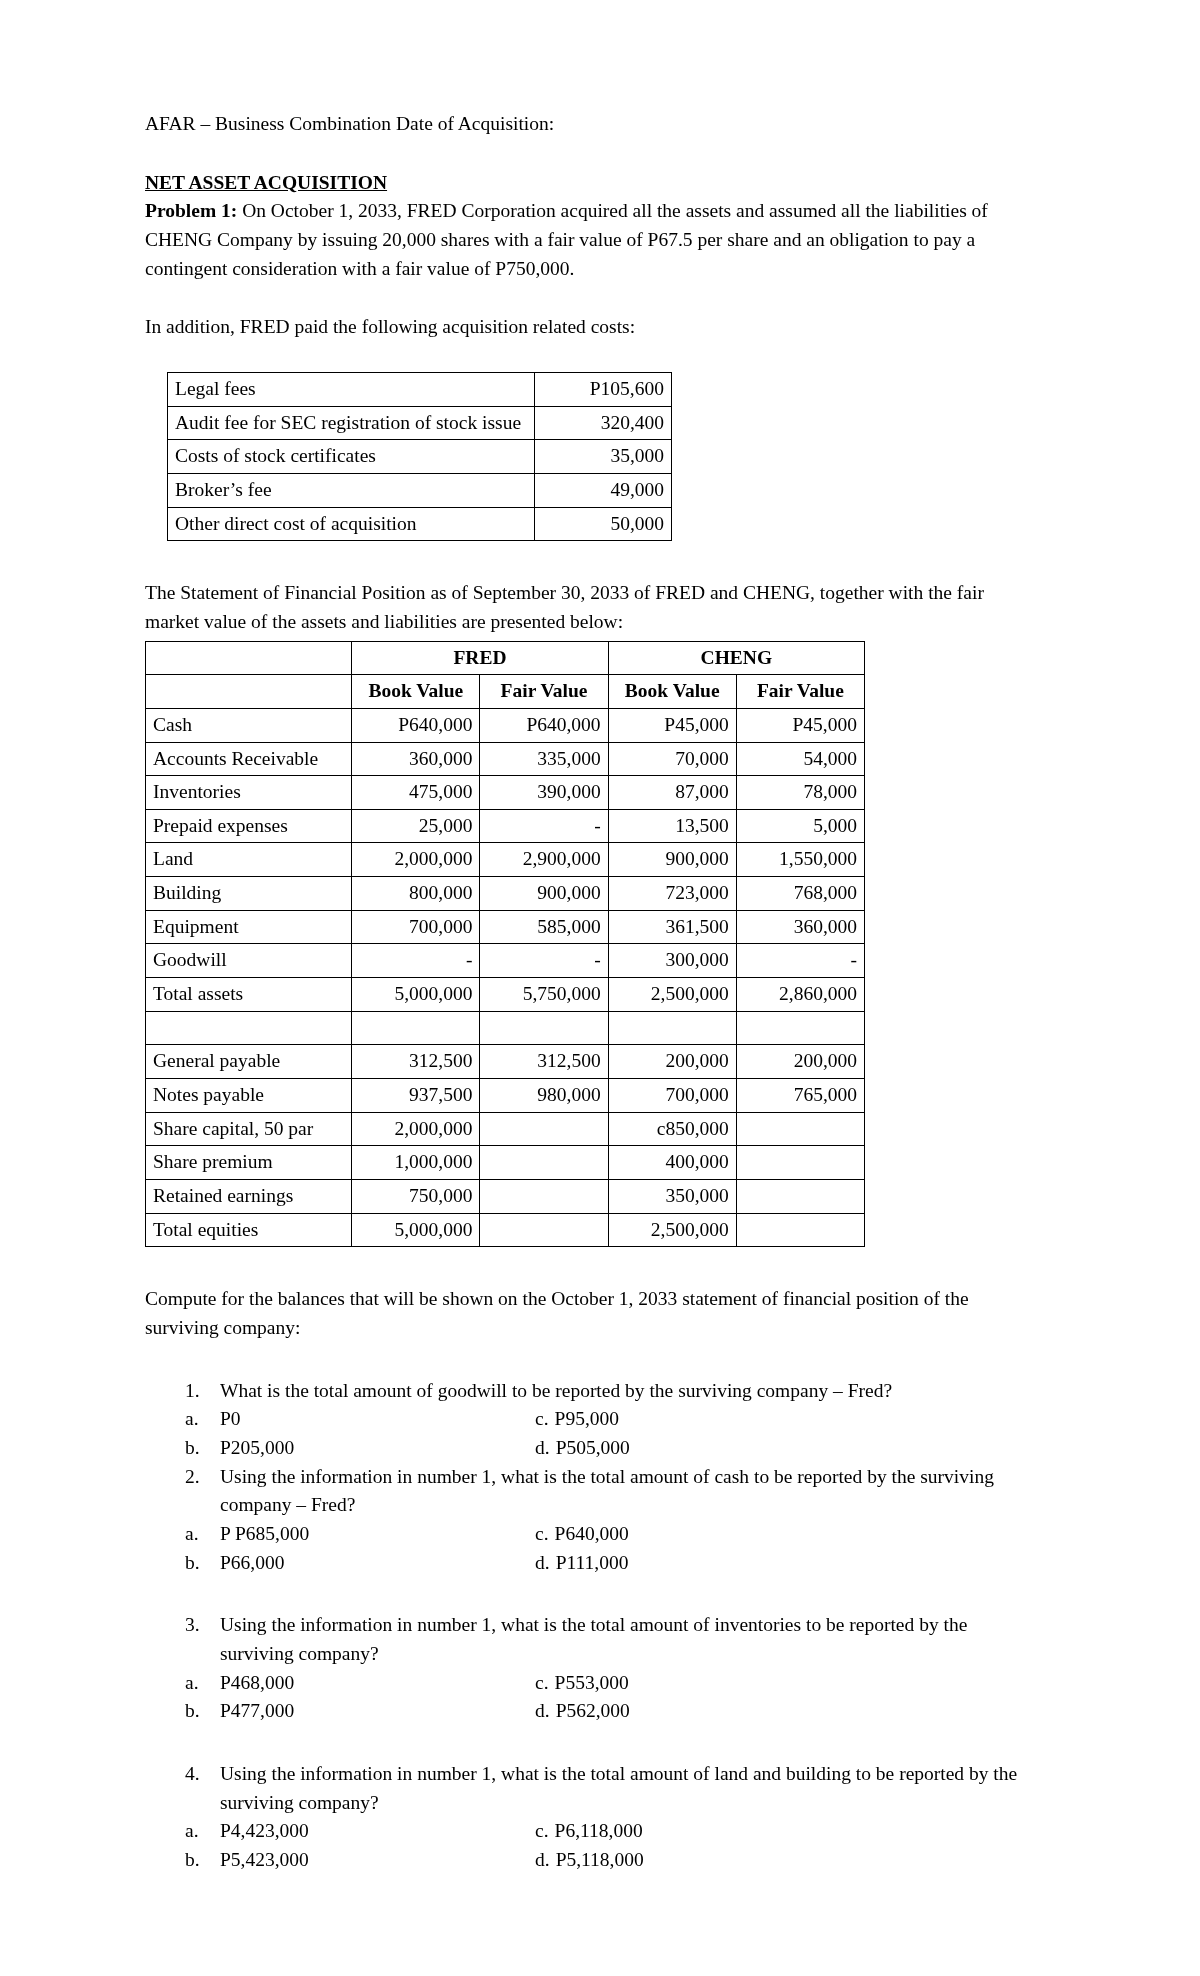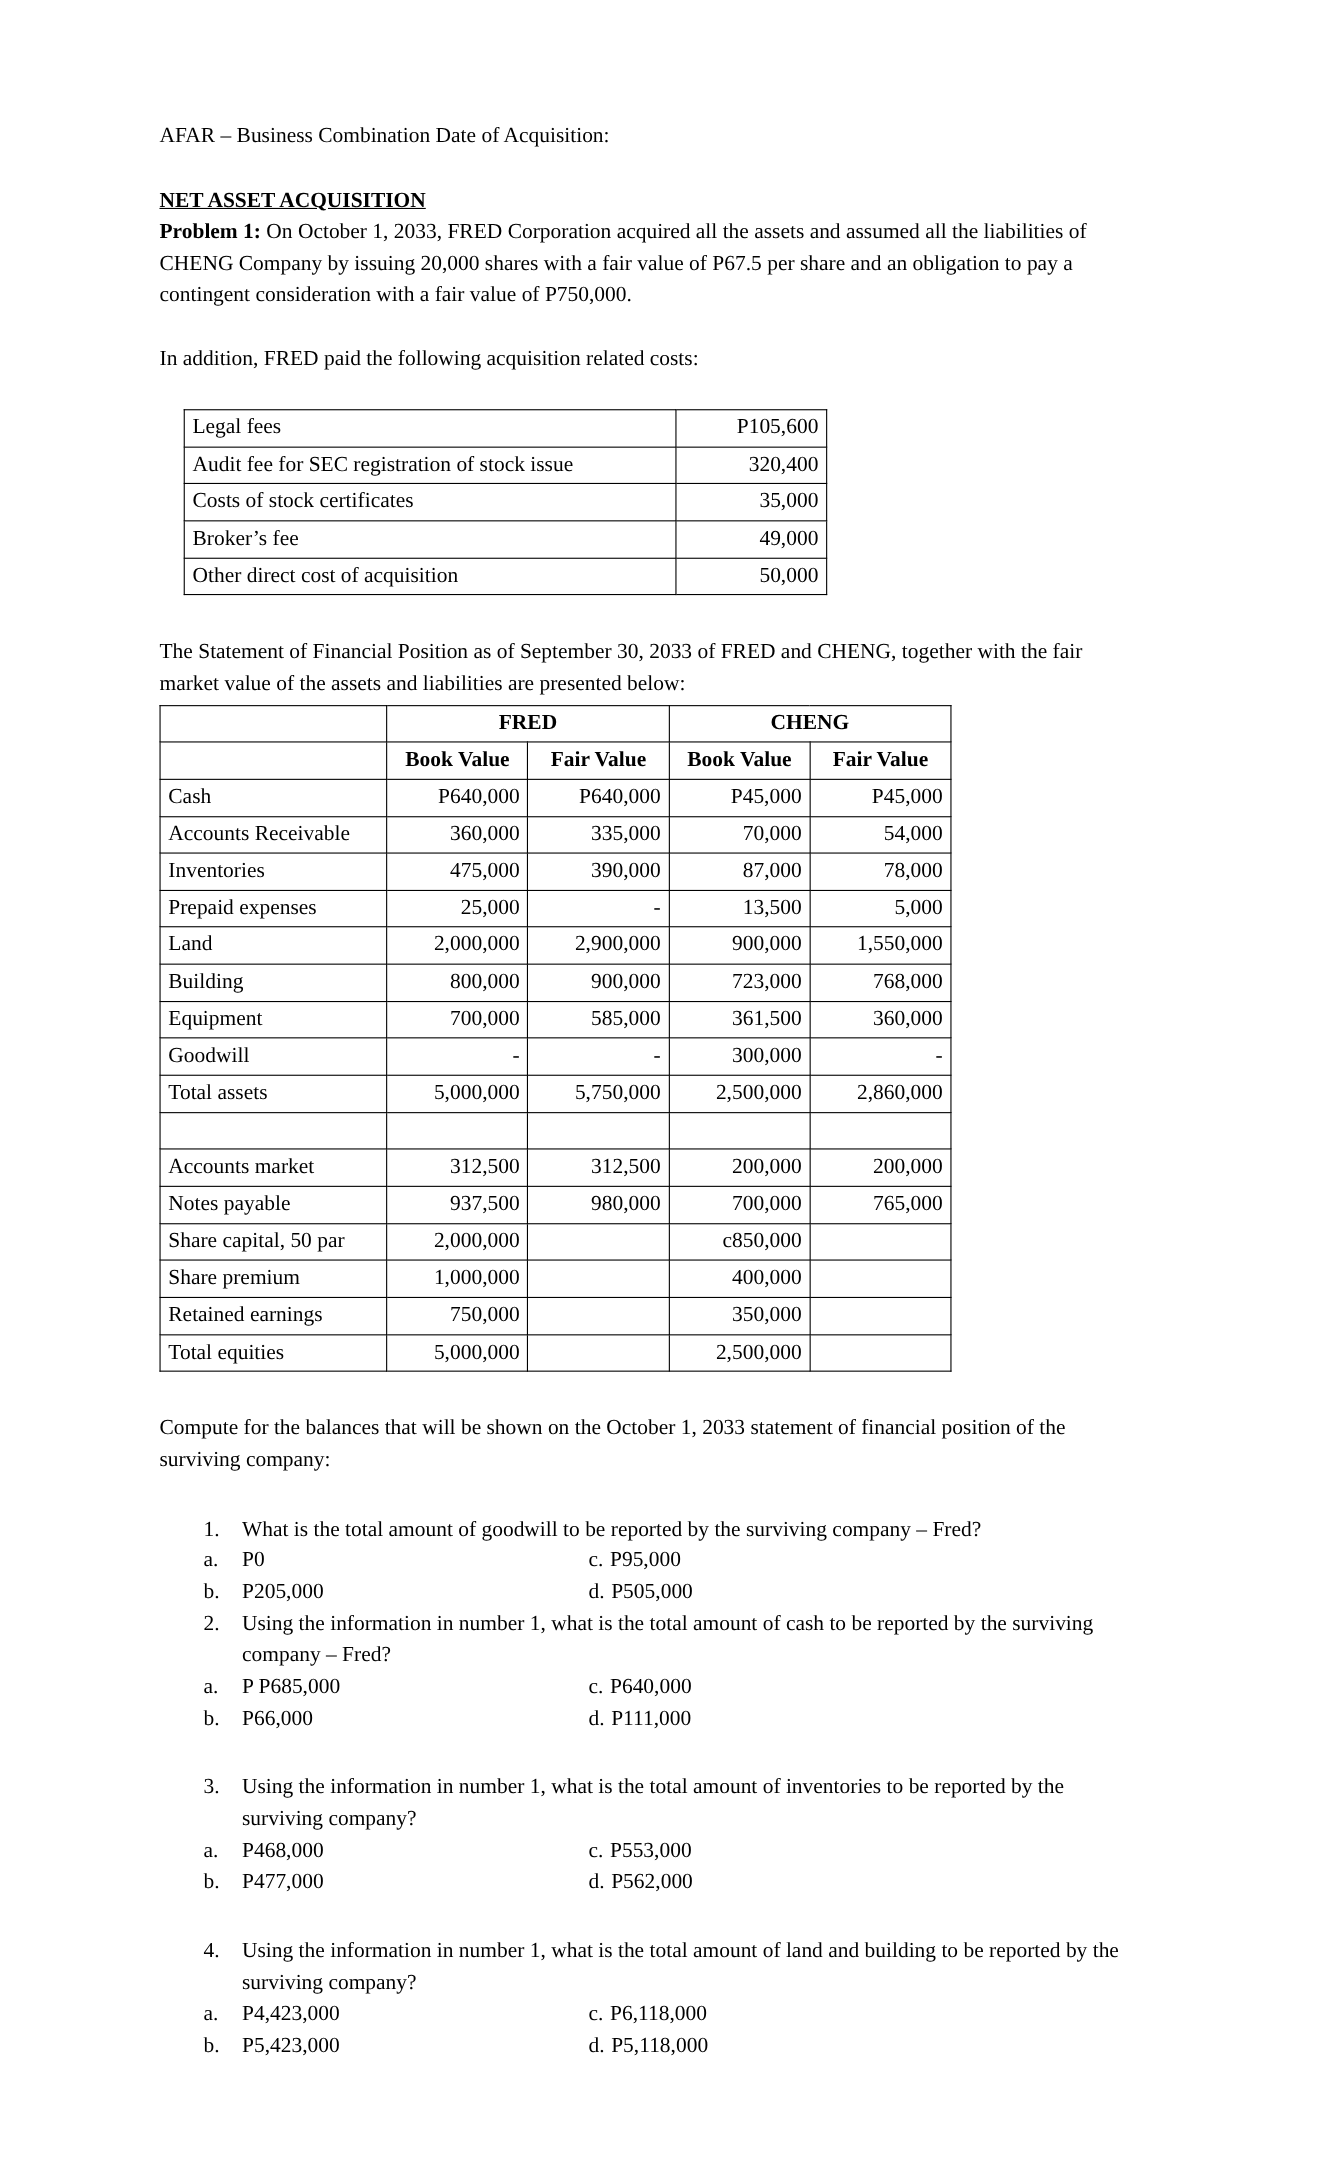--- a/index.html
+++ b/index.html
@@ -41,21 +41,21 @@
   }
   .lead-label { font-weight: bold; }
 
   
   .cost-table-wrap {
     padding-left: 22px;
     margin-top: 30px;
   }
   table.cost-table {
     border-collapse: collapse;
-    width: 585px;
+    width: 505px;
     font-size: 19.5px;
     table-layout: fixed;
   }
   table.cost-table td {
     border: 1.3px solid #000;
     padding: 2px 7px;
     height: 22px;
     vertical-align: middle;
   }
   table.cost-table td.label { text-align: left; }
@@ -278,21 +278,21 @@
 
         <tr class="blank-row">
           <td>&nbsp;</td>
           <td>&nbsp;</td>
           <td>&nbsp;</td>
           <td>&nbsp;</td>
           <td>&nbsp;</td>
         </tr>
 
         <tr>
-          <td class="rowlabel">Accounts market</td>
+          <td class="rowlabel">General payable</td>
           <td class="num">312,500</td>
           <td class="num">312,500</td>
           <td class="num">200,000</td>
           <td class="num">200,000</td>
         </tr>
         <tr>
           <td class="rowlabel">Notes payable</td>
           <td class="num">937,500</td>
           <td class="num">980,000</td>
           <td class="num">700,000</td>

